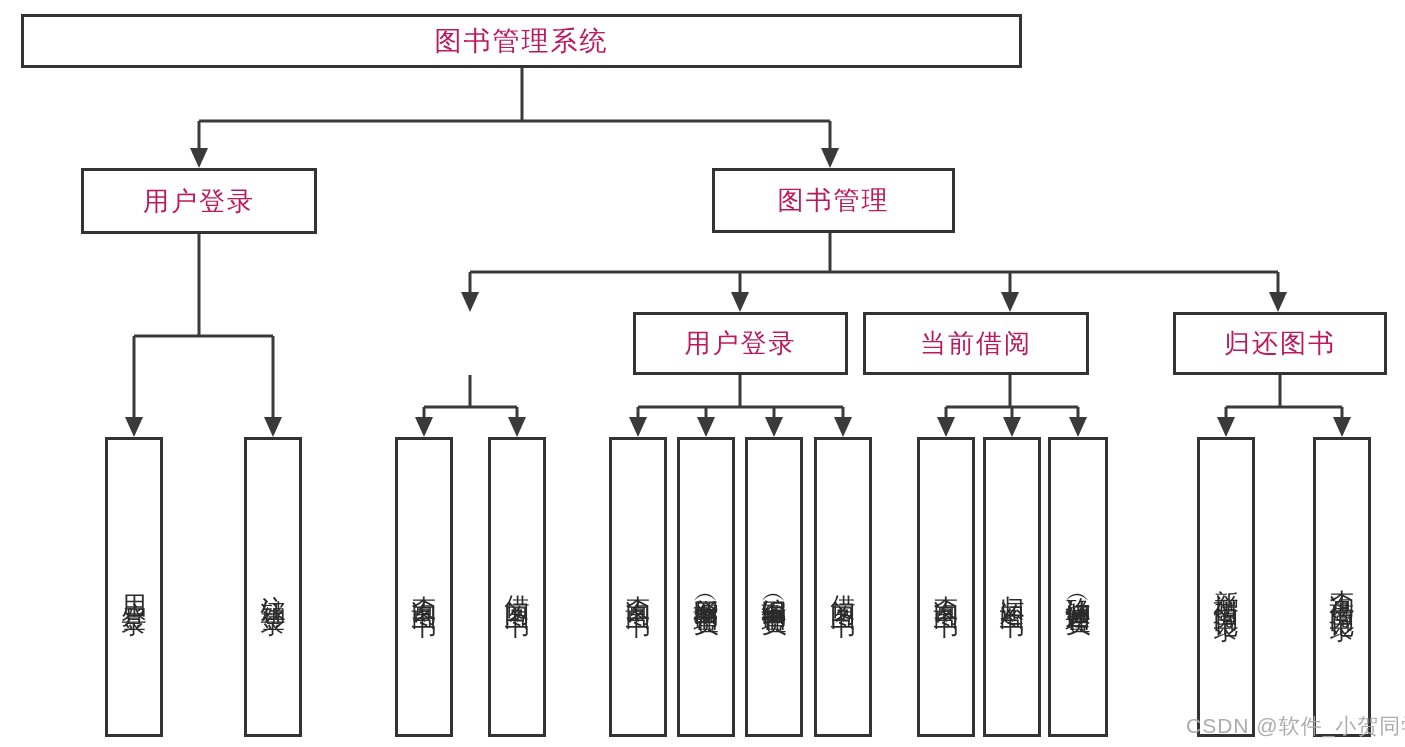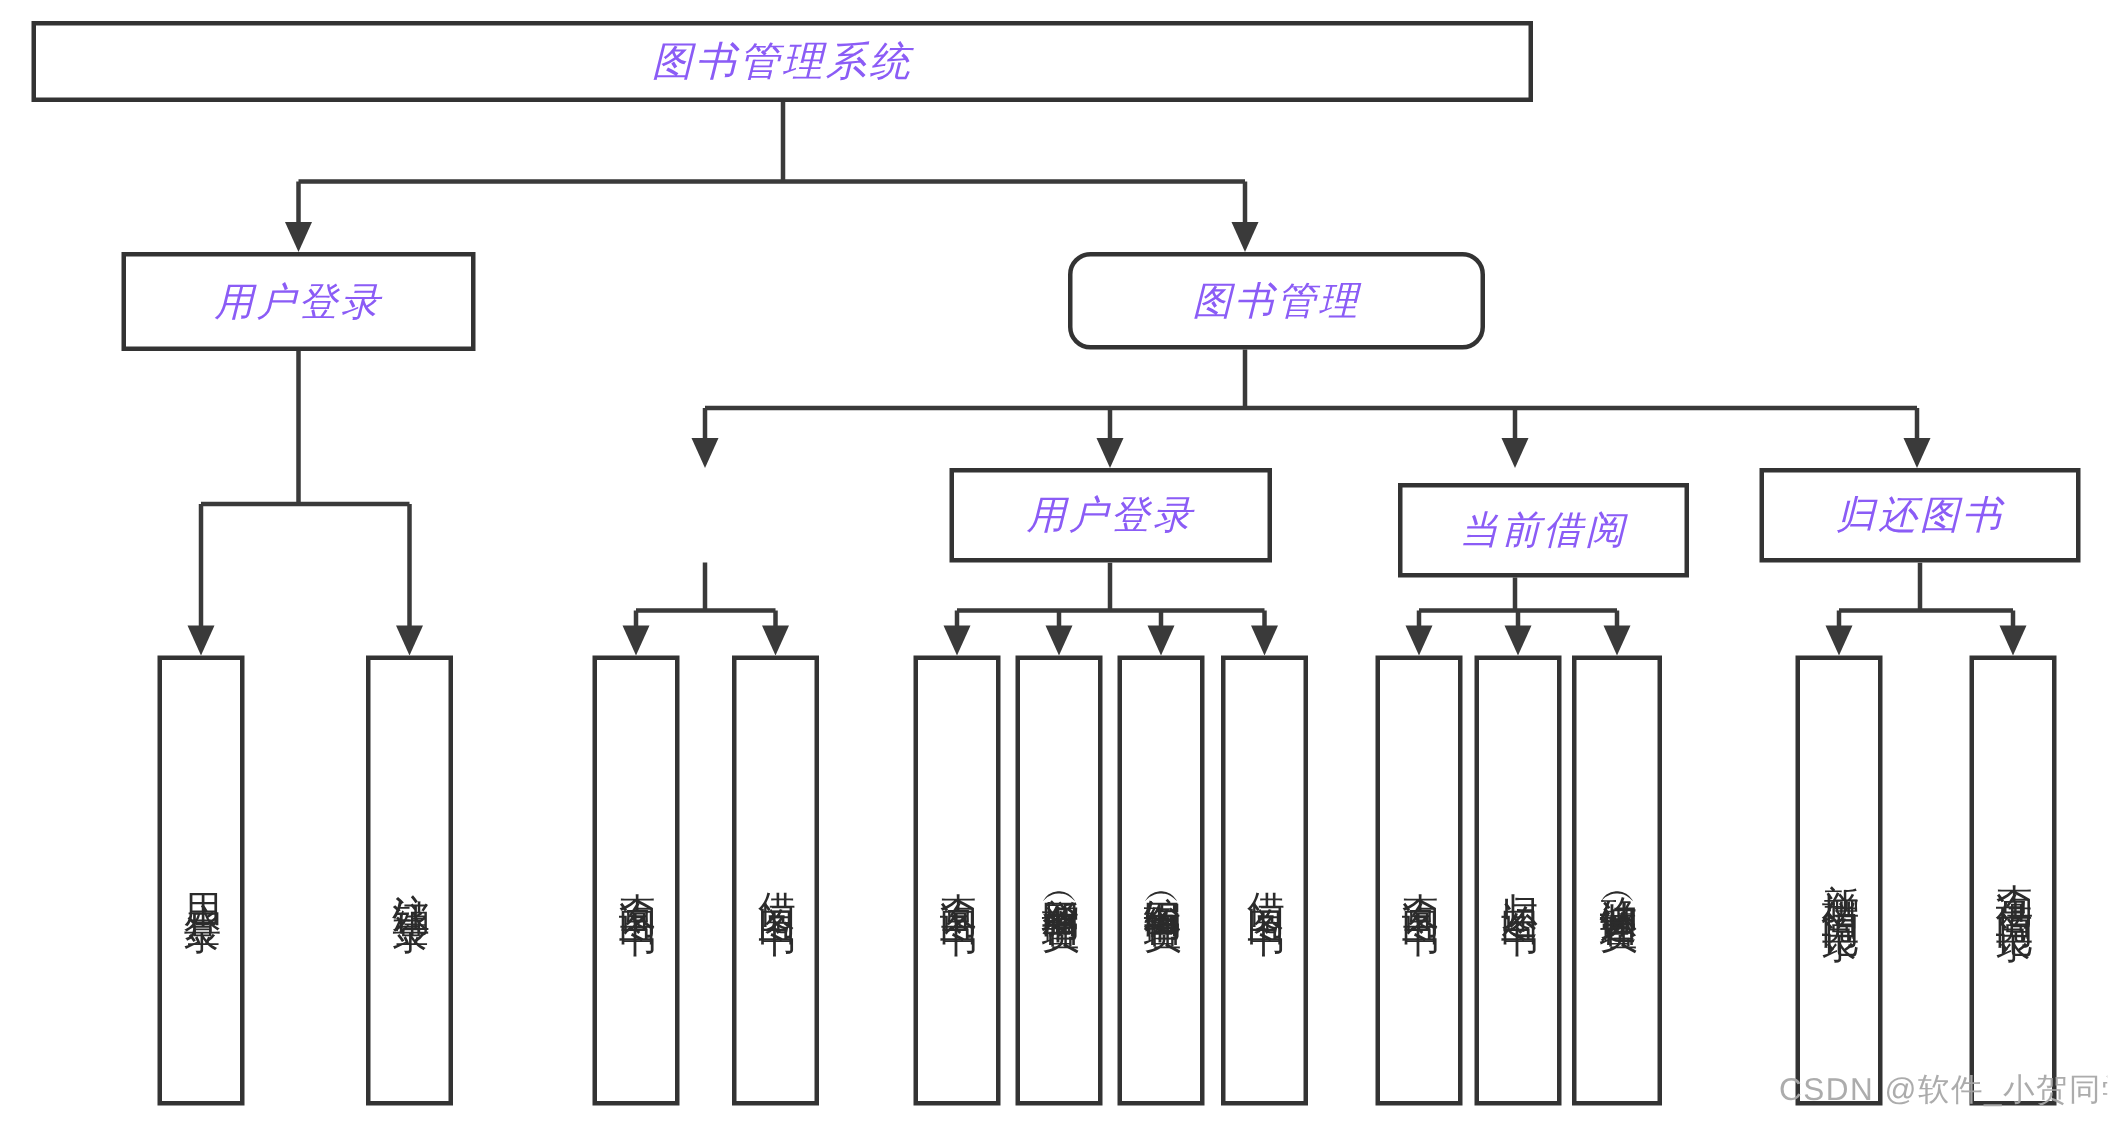--- a/index.html
+++ b/index.html
@@ -25,25 +25,24 @@
     position: absolute;
     box-sizing: border-box;
     border: 3px solid #333333;
     background: #ffffff;
     display: flex;
     align-items: center;
     justify-content: center;
     z-index: 2;
   }
   .hbox span {
-    color: #8b5cf6;
+    color: #be185d;
     font-size: 26px;
     letter-spacing: 2px;
     white-space: nowrap;
-    font-style: italic;
   }
   .hbox.root span {
     font-size: 27px;
   }
   .vbox {
     position: absolute;
     box-sizing: border-box;
     border: 3px solid #333333;
     background: #ffffff;
     display: flex;
@@ -136,28 +135,28 @@
     </g>
   </svg>
 
   <div class="hbox root" style="left:21px; top:14px; width:1001px; height:54px;">
     <span>图书管理系统</span>
   </div>
 
   <div class="hbox" style="left:81px; top:168px; width:236px; height:66px;">
     <span>用户登录</span>
   </div>
-  <div class="hbox" style="left:712px; top:168px; width:278px; height:65px;border-radius:15px;">
+  <div class="hbox" style="left:712px; top:168px; width:243px; height:65px;">
     <span>图书管理</span>
   </div>
 
   <div class="hbox" style="left:633px; top:312px; width:215px; height:63px;">
     <span>用户登录</span>
   </div>
-  <div class="hbox" style="left:932px; top:312px; width:194px; height:63px;margin-top:10px;">
+  <div class="hbox" style="left:863px; top:312px; width:226px; height:63px;">
     <span>当前借阅</span>
   </div>
   <div class="hbox" style="left:1173px; top:312px; width:214px; height:63px;">
     <span>归还图书</span>
   </div>
 
   <div class="vbox" style="left:105px;">
     <span>用户登录</span>
   </div>
   <div class="vbox" style="left:244px;">

